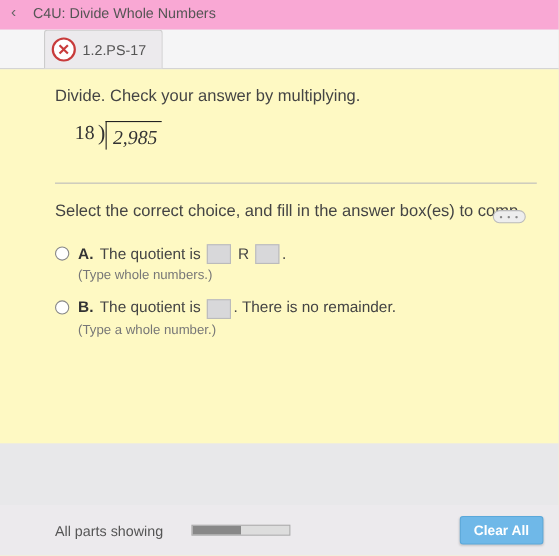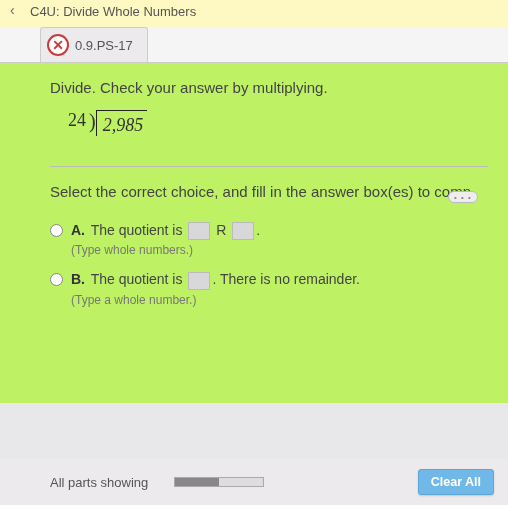--- a/index.html
+++ b/index.html
@@ -9,21 +9,21 @@
     width: 508px;
     height: 505px;
     overflow: hidden;
     position: relative;
     color: #333;
   }
   .top-header {
     padding: 4px 10px 8px 30px;
     font-size: 13px;
     color: #555;
-    background: #fef9c3;
+    background: #f9a8d4;
   }
   .back-caret {
     position: absolute;
     left: 10px;
     top: 2px;
     font-size: 14px;
     color: #666;
   }
   .tab-row {
     display: flex;
@@ -51,21 +51,21 @@
     display: flex;
     align-items: center;
     justify-content: center;
     color: #c83b3b;
     font-weight: bold;
     font-size: 14px;
     background: #fff;
   }
   .content {
     padding: 16px 20px 10px 50px;
-    background: #bef264;
+    background: #fef9c3;
     min-height: 340px;
     position: relative;
   }
   .prompt {
     font-size: 15px;
     color: #444;
     margin-bottom: 14px;
   }
   .division {
     font-size: 18px;
@@ -197,29 +197,29 @@
 </style>
 </head>
 <body>
 
 <span class="back-caret">‹</span>
 <div class="top-header">C4U: Divide Whole Numbers</div>
 
 <div class="tab-row">
   <div class="tab">
     <span class="x-icon">✕</span>
-    <span>0.9.PS-17</span>
+    <span>1.2.PS-17</span>
   </div>
 </div>
 
 <div class="content">
   <div class="prompt">Divide. Check your answer by multiplying.</div>
 
   <div class="division">
-    <span class="divisor">24</span>
+    <span class="divisor">18</span>
     <span style="font-size:20px;">)</span>
     <span class="dividend">2,985</span>
   </div>
 
   <hr class="hr-dots">
   <div class="dots-pill">• • •</div>
 
   <div class="instruction">Select the correct choice, and fill in the answer box(es) to comp</div>
 
   <div class="choice">

